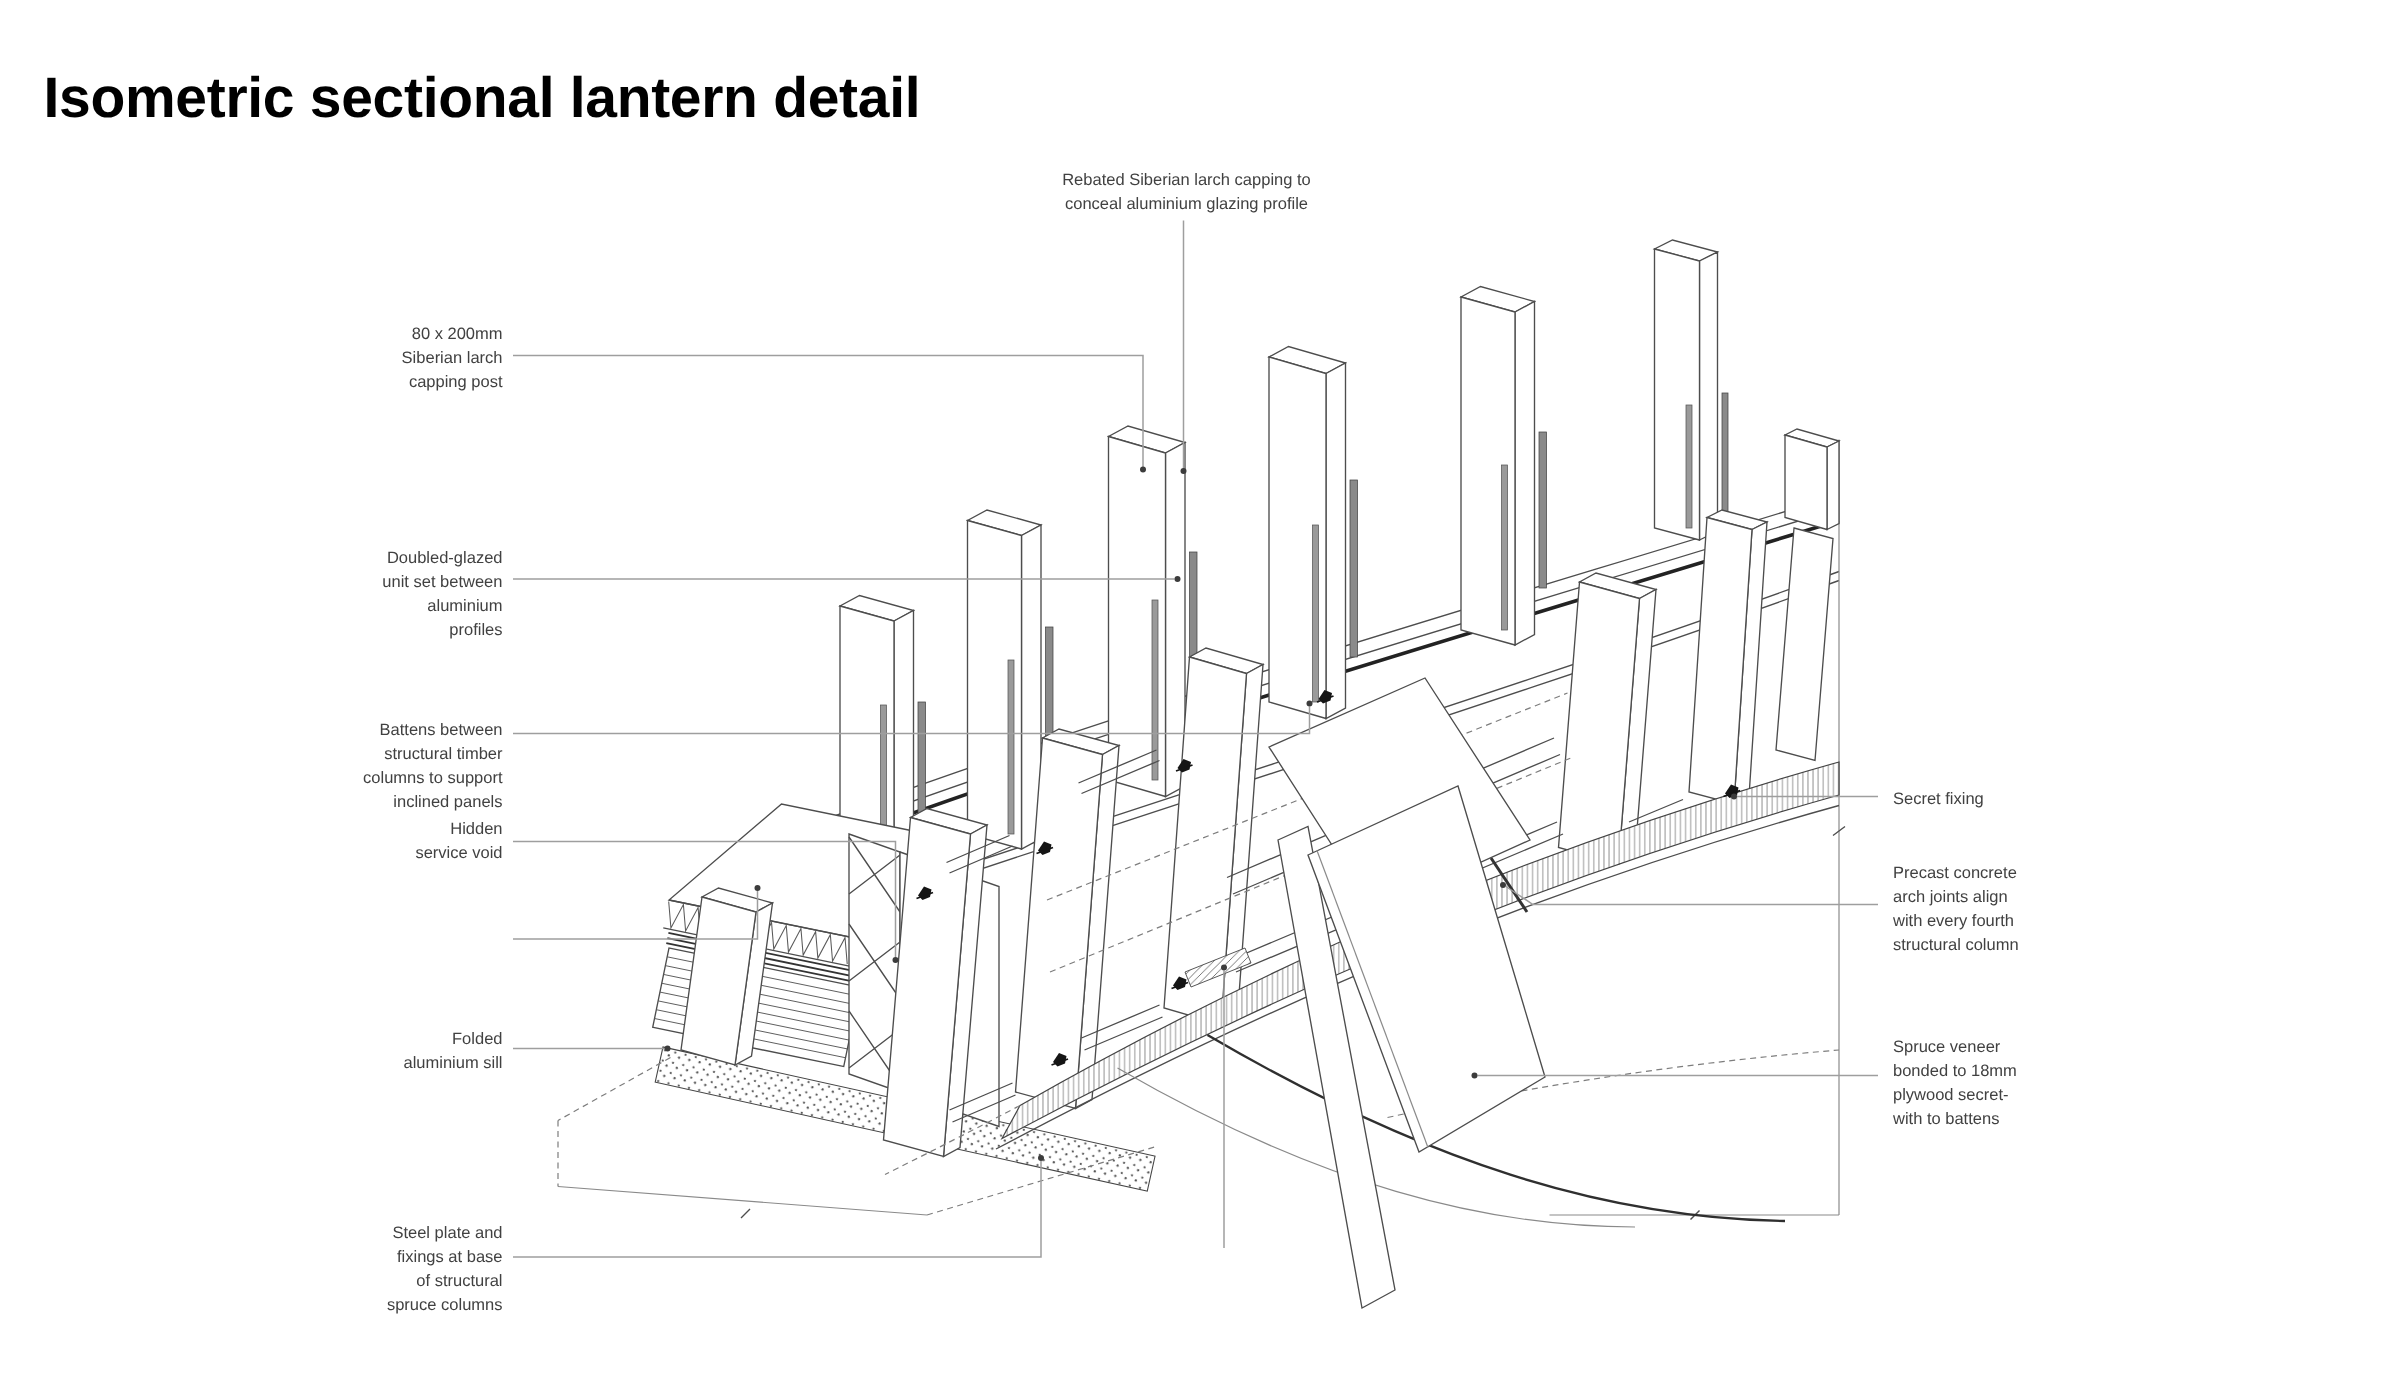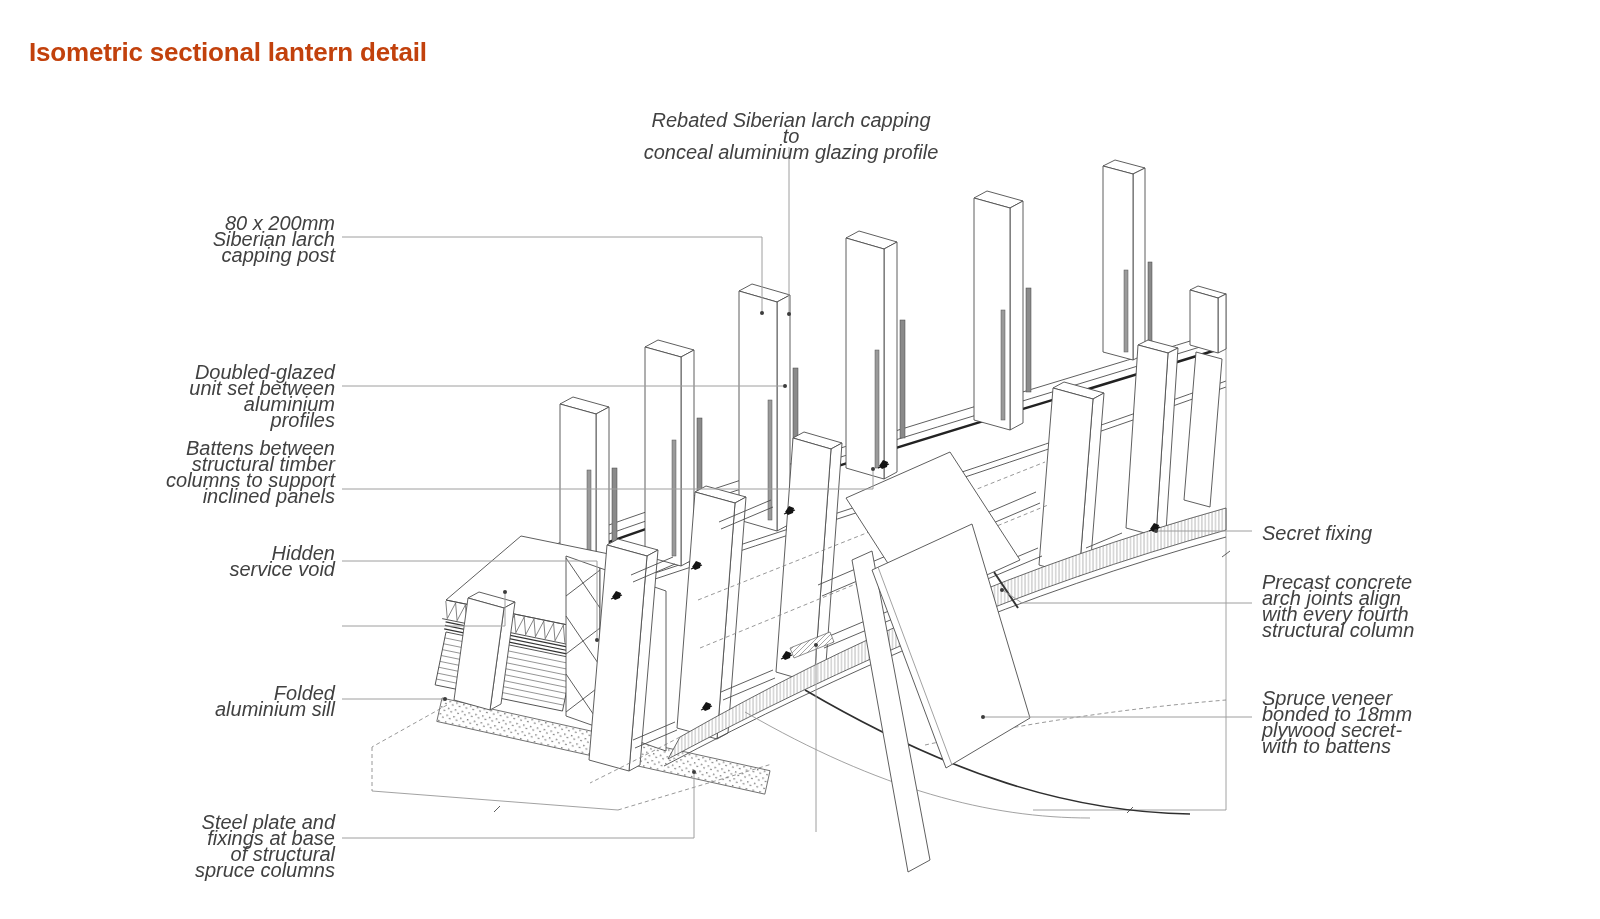--- a/index.html
+++ b/index.html
@@ -1,28 +1,28 @@
 <!DOCTYPE html>
 <html><head>
 <meta charset="utf-8">
 <style>
   html,body{margin:0;padding:0;background:#fff;}
   .canvas{position:relative;width:1600px;height:919px;background:#fff;overflow:hidden;
           font-family:"Liberation Sans","DejaVu Sans",sans-serif;}
-  .page-title{position:absolute;left:29px;top:20px;font-size:26px;font-weight:700;
-              color:#c2410c;letter-spacing:-0.2px;}
+  .page-title{position:absolute;left:29px;top:20px;font-size:38px;font-weight:700;
+              color:#000000;letter-spacing:-0.2px;}
   svg.drawing{position:absolute;left:0;top:0;}
-  .ann{position:absolute;font-size:20px;line-height:16px;color:#414141;white-space:pre-line;font-style:italic;}
+  .ann{position:absolute;font-size:11px;line-height:16px;color:#414141;white-space:pre-line;}
   .ann-right{text-align:right;left:115px;width:220px;}
   .ann-left{text-align:left;left:1262px;width:200px;}
   .ann-center{text-align:center;width:300px;}
   #ann-rebated{left:641px;top:112px;}
   #ann-capping{top:215px;}
   #ann-doubled{top:364px;}
-  #ann-battens{top:440px;}
+  #ann-battens{top:479px;}
   #ann-hidden{top:545px;}
   #ann-sarnafil{top:600px;}
   #ann-folded{top:685px;}
   #ann-steel{top:814px;}
   #ann-bespoke{left:687px;top:830px;}
   #ann-secret{top:525px;}
   #ann-precast{top:574px;}
   #ann-spruce{top:690px;}
   .ln{stroke:#4d4d4d;stroke-width:0.9;fill:none;}
   .lt{stroke:#8a8a8a;stroke-width:0.8;fill:none;}

